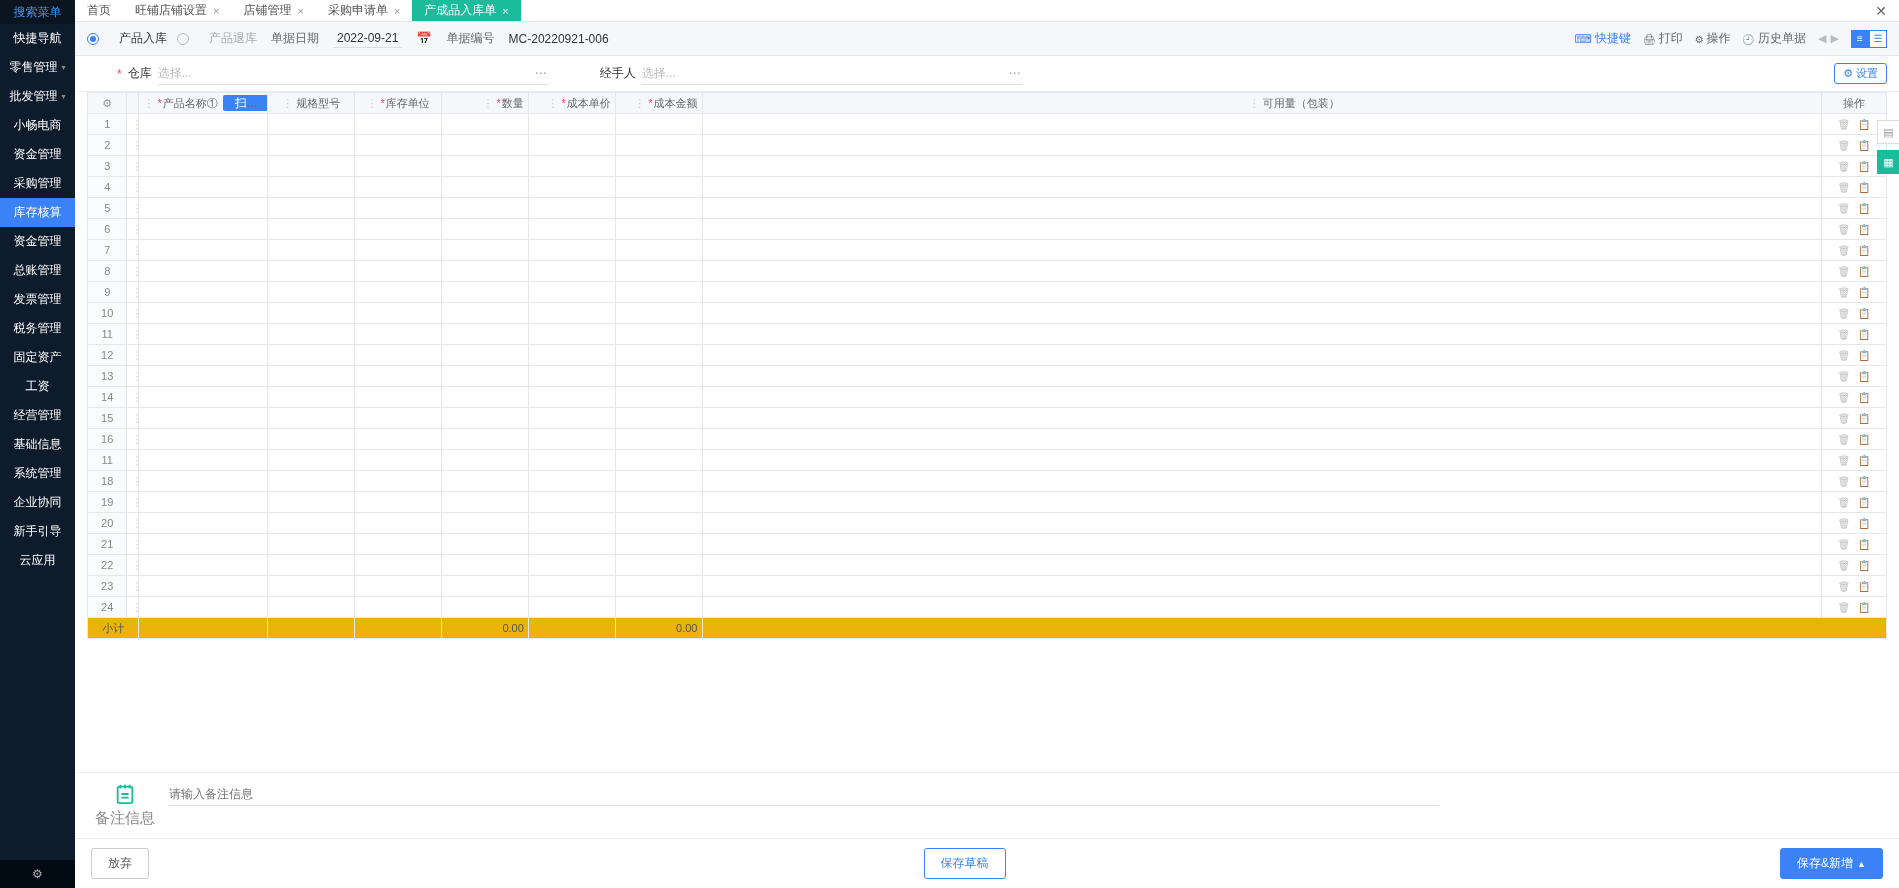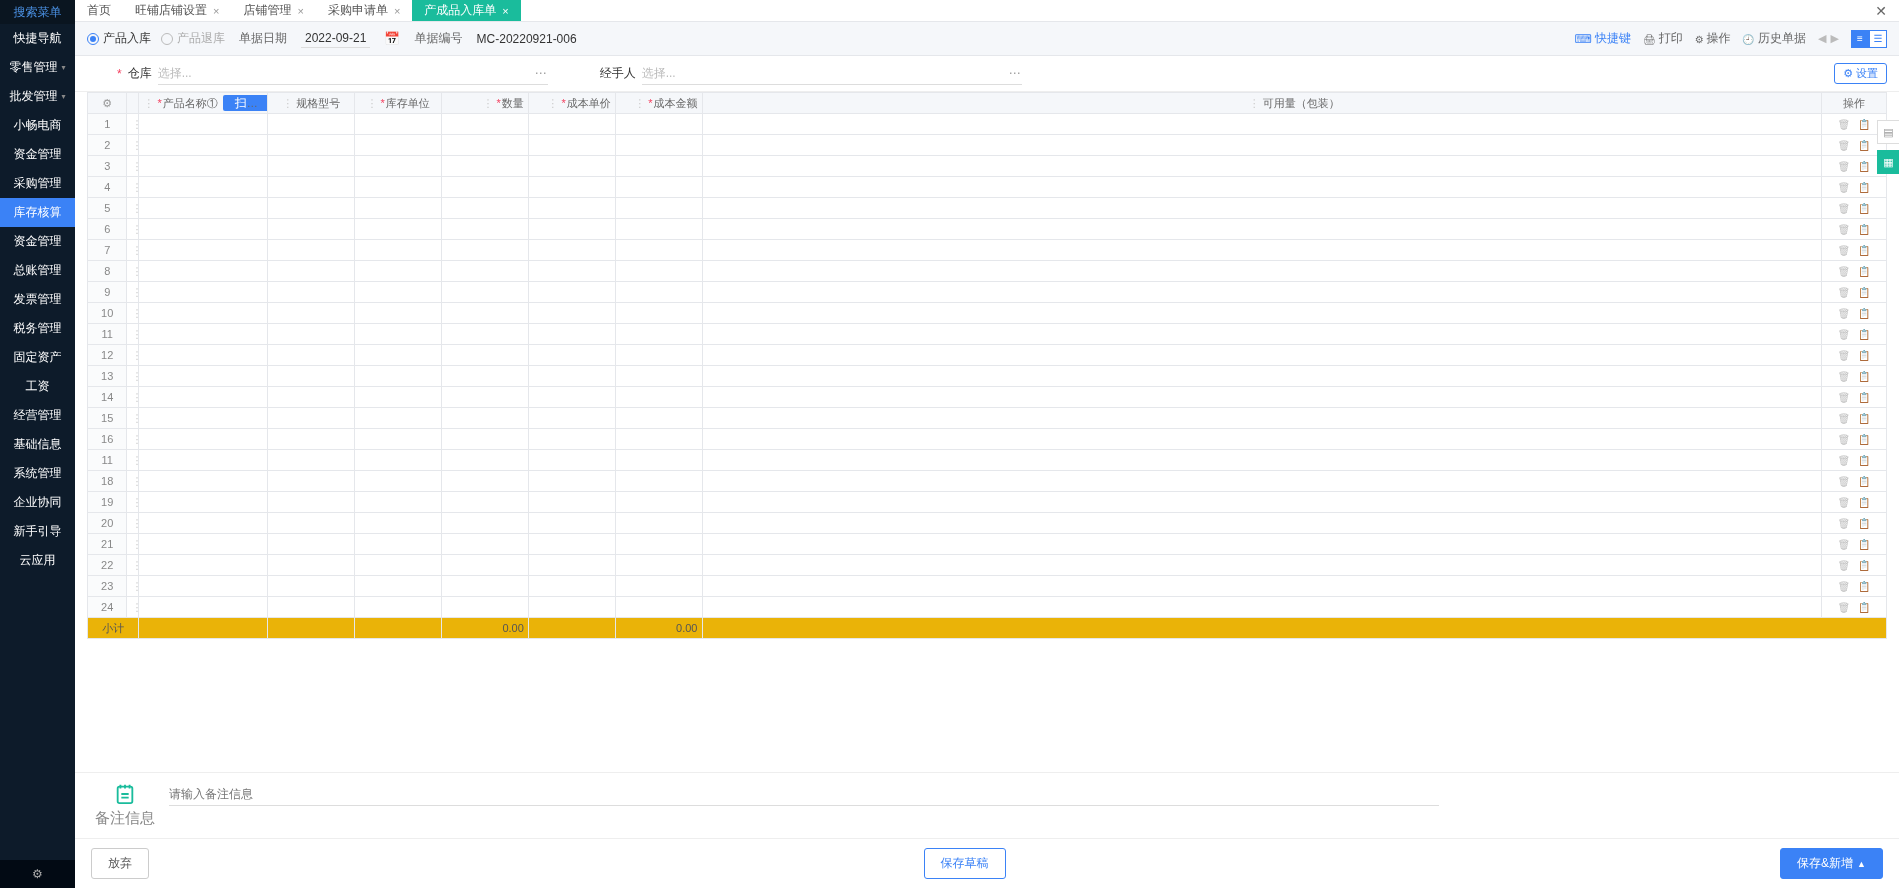--- a/index.html
+++ b/index.html
@@ -22,21 +22,21 @@
 .tab { padding:0 12px; display:flex; align-items:center; font-size:12px; cursor:pointer; color:#555; gap:6px; }
 .tab .close { font-size:11px; color:#999; }
 .tab.active { background:#1abc9c; color:#fff; }
 .tab.active .close { color:#fff; }
 .tabs-right { margin-left:auto; display:flex; align-items:center; padding-right:6px; }
 .tabs-right .close-all { font-size:14px; color:#666; padding:0 6px; cursor:pointer; }
 
 
 .toolbar { height:34px; background:#f5f7fa; border-bottom:1px solid #e5e7eb; display:flex; align-items:center; padding:0 12px; gap:14px; }
 .radio-group { display:flex; align-items:center; gap:10px; }
-.radio-opt { display:flex; align-items:center; gap:4px; cursor:pointer; }
+.radio-opt { display:flex; align-items:center; gap:20px; cursor:pointer; }
 .radio-circle { width:12px; height:12px; border-radius:50%; border:1px solid #bbb; display:inline-flex; align-items:center; justify-content:center; }
 .radio-circle.selected { border-color:#3b82f6; }
 .radio-circle.selected::after { content:""; width:6px; height:6px; background:#3b82f6; border-radius:50%; }
 .tb-label { color:#666; }
 .tb-value { color:#333; }
 .cal-icon { color:#aac; font-size:13px; }
 .toolbar-right { margin-left:auto; display:flex; align-items:center; gap:12px; }
 .tb-link { color:#3b82f6; cursor:pointer; display:flex; align-items:center; gap:3px; }
 .tb-plain { color:#666; cursor:pointer; display:flex; align-items:center; gap:3px; }
 .nav-arrows { display:flex; align-items:center; gap:4px; color:#bbb; }

